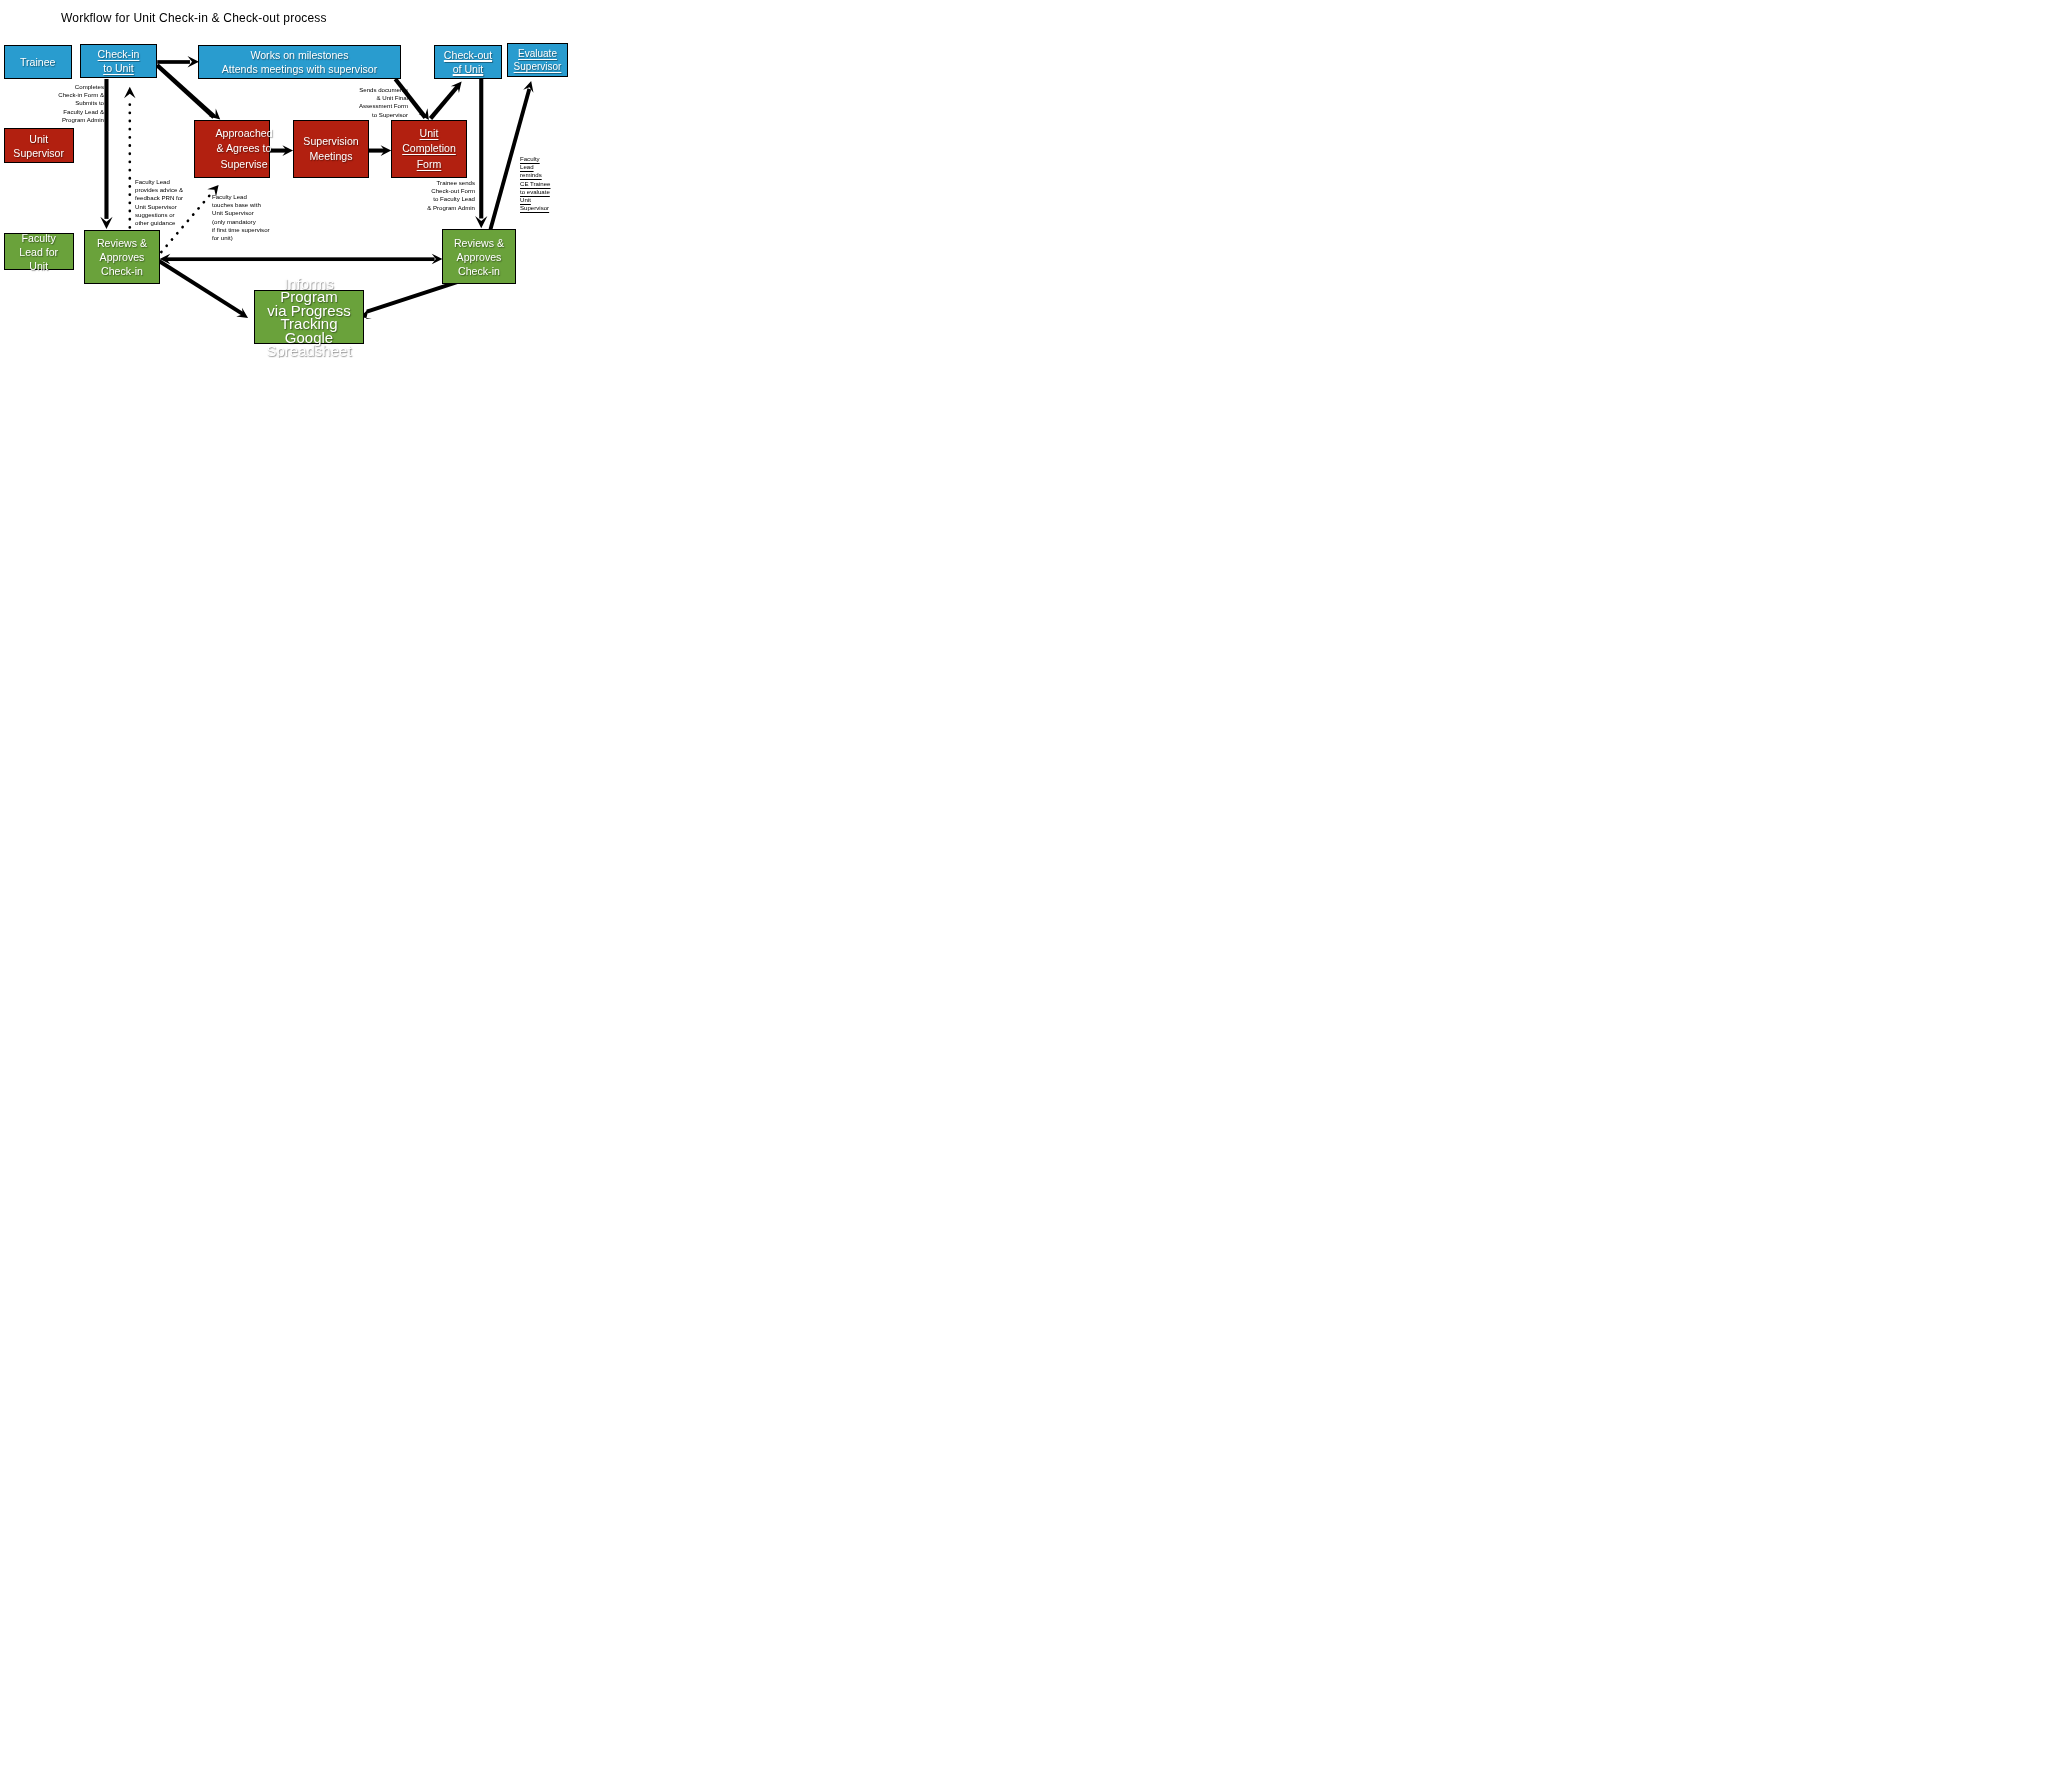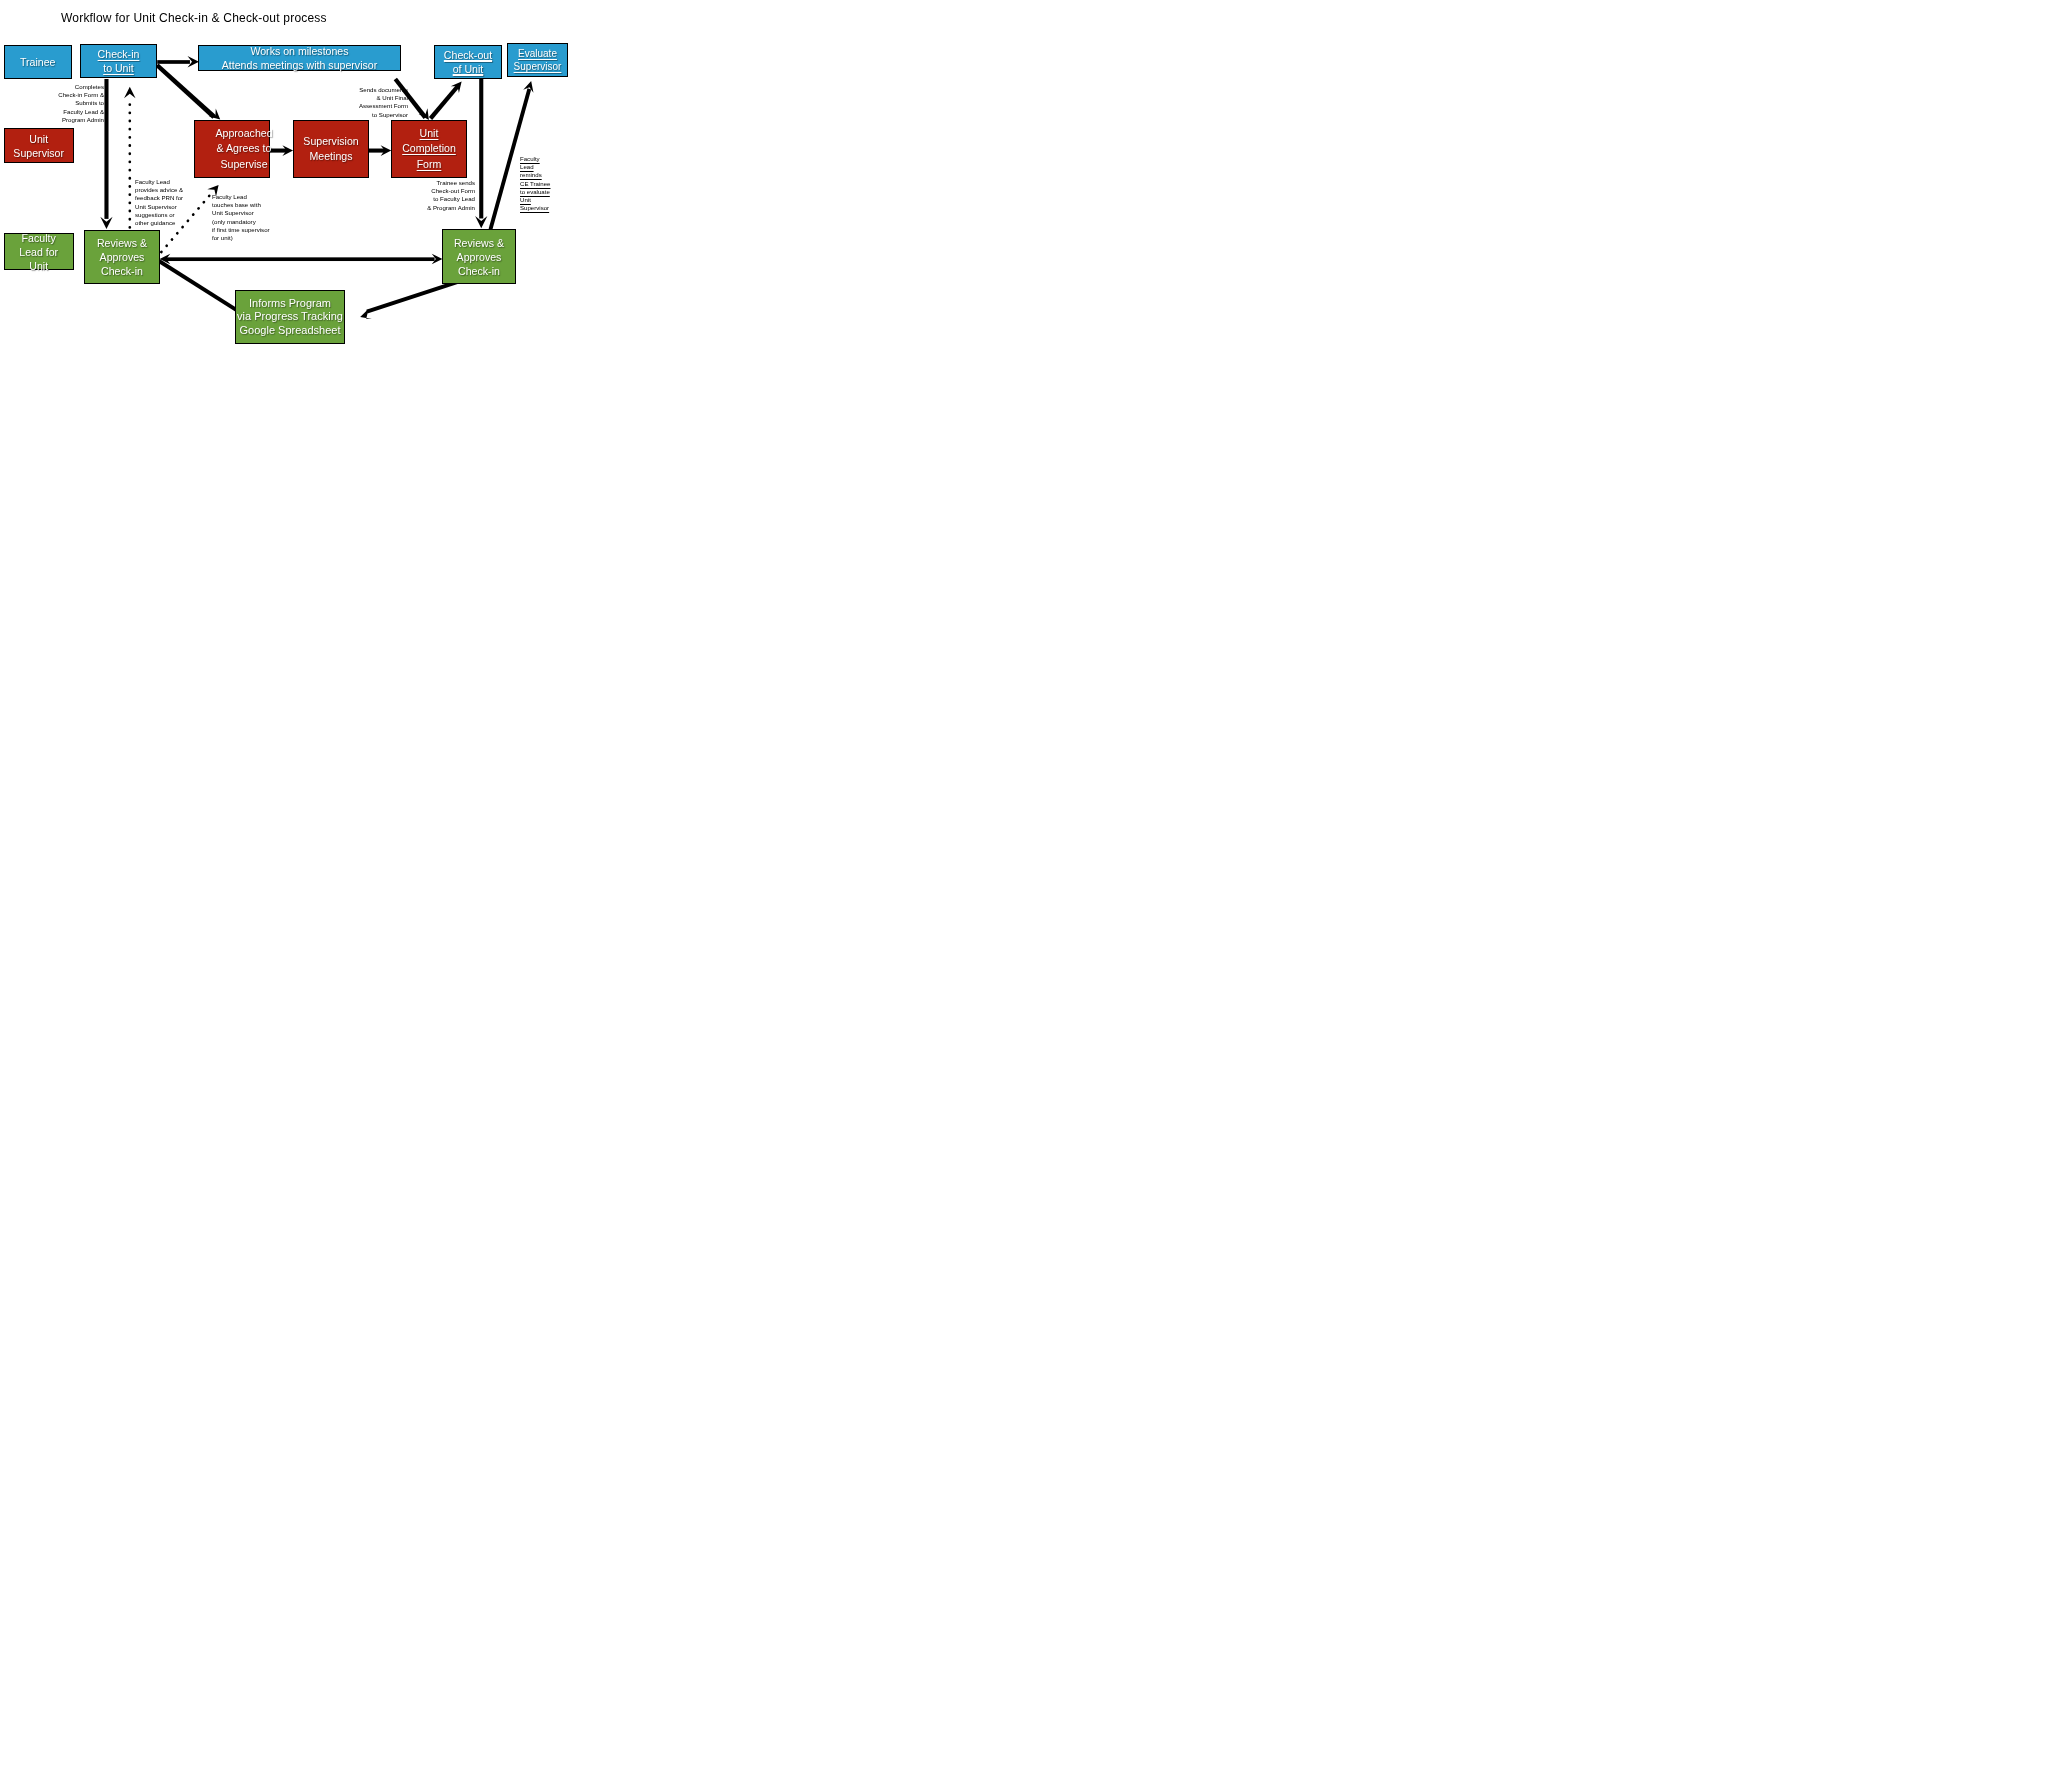--- a/index.html
+++ b/index.html
@@ -96,21 +96,21 @@
       <line x1="394" y1="616" x2="522" y2="466" stroke="#000" stroke-width="6.5" stroke-dasharray="0.5 19.5" stroke-linecap="round"></line>
       <polygon points="534,452 527.7,480.9 523.9,463.9 506.5,462.7" fill="#000"></polygon>
     </g>
   </svg>
 
   <div class="title">Workflow for Unit Check-in &amp; Check-out process</div>
 
   <div class="box blue" style="left:3.7px;top:45px;width:68px;height:34px;"><span>Trainee</span></div>
   <div class="box blue" style="left:80px;top:44px;width:77px;height:34px;"><span class="ul">Check-in
 to Unit</span></div>
-  <div class="box blue" style="left:198px;top:45px;width:203px;height:26px;"><span>Works on milestones
+  <div class="box blue" style="left:198px;top:45px;width:203px;height:34px;"><span>Works on milestones
 Attends meetings with supervisor</span></div>
   <div class="box blue" style="left:434px;top:45px;width:68px;height:34px;text-decoration:underline;"><span class="ul">Check-out
 of Unit</span></div>
   <div class="box blue" style="left:507px;top:43px;width:61px;height:34px;font-size:10px;line-height:13px;align-items:center;"><span class="ul">Evaluate
 Supervisor</span></div>
 
   <div class="box red" style="left:3.7px;top:128px;width:70px;height:35px;"><span>Unit
 Supervisor</span></div>
   <div class="box red tall" style="left:194px;top:120px;width:76px;height:58px;padding-left:24px;"><span>Approached
 &amp; Agrees to
@@ -123,21 +123,21 @@
 
   <div class="box green" style="left:3.7px;top:233px;width:70px;height:37px;"><span>Faculty
 Lead for
 Unit</span></div>
   <div class="box green" style="left:84px;top:230px;width:76px;height:54px;"><span>Reviews &amp;
 Approves
 Check-in</span></div>
   <div class="box green" style="left:442px;top:229px;width:74px;height:55px;"><span>Reviews &amp;
 Approves
 Check-in</span></div>
-  <div class="box green" style="left:235px;top:290px;width:110px;height:54px;font-size:11px;line-height:13.5px;"><span>Informs Program
+  <div class="box green" style="left:254px;top:290px;width:110px;height:54px;font-size:15px;line-height:13.5px;"><span>Informs Program
 via Progress Tracking
 Google Spreadsheet</span></div>
 
   <div class="note r" style="left:51px;top:83px;width:53px;">Completes
 Check-in Form &amp;
 Submits to
 Faculty Lead &amp;
 Program Admin</div>
   <div class="note r" style="left:351px;top:86px;width:57px;">Sends documents
 &amp; Unit Final

